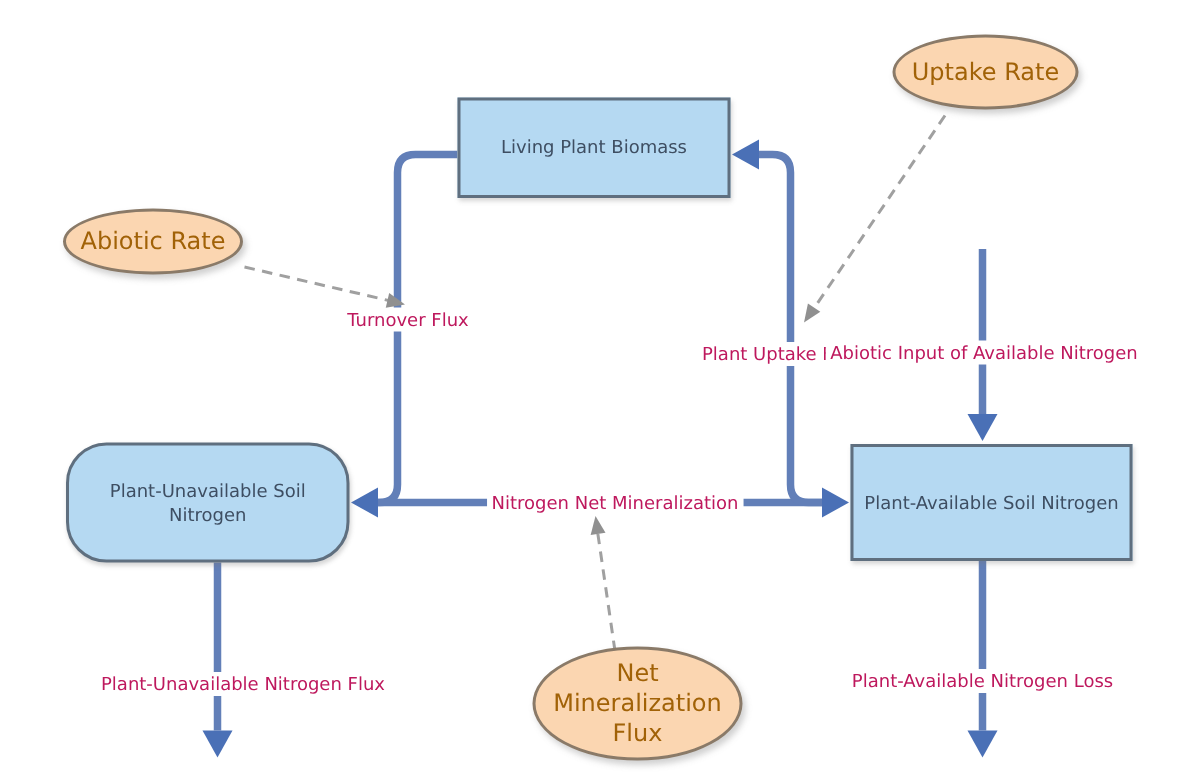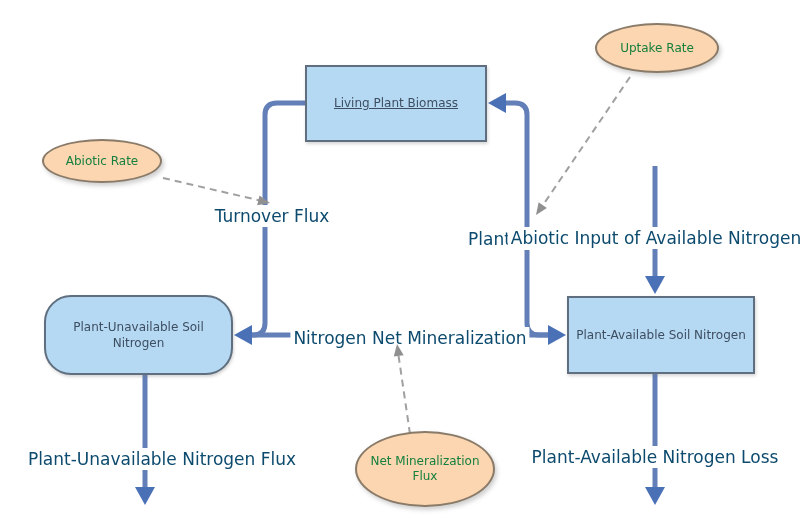--- a/index.html
+++ b/index.html
@@ -13,26 +13,26 @@
   .node {
     position:absolute; display:flex; align-items:center; justify-content:center;
     text-align:center; box-sizing:border-box;
   }
   .stock-box {
     background:#B5D9F2; border:2px solid #5F6F7F; color:#3E4E62;
     font-size:12px; line-height:1.35; z-index:4;
     box-shadow:1px 2px 3px rgba(120,120,120,0.30); padding:2px 4px;
   }
   .rate-ellipse {
-    background:#FBD6B1; border:2px solid #8A7A68; color:#15803d;
-    font-size:12px; line-height:1.25; border-radius:50%; z-index:4;
+    background:#FBD6B1; border:2px solid #8A7A68; color:#a16207;
+    font-size:16px; line-height:1.25; border-radius:50%; z-index:4;
     box-shadow:2px 3px 4px rgba(120,120,120,0.35); padding:2px 8px;
   }
   .flux-label {
-    position:absolute; background:#ffffff; color:#0c4a6e; font-size:17px;
+    position:absolute; background:#ffffff; color:#be185d; font-size:12px;
     white-space:nowrap; padding:1px 3px; z-index:2;
   }
   .flux-label.centered { transform:translateX(-50%); }
   .flux-label.top-layer { z-index:3; }
 </style>
 </head>
 <body>
 
 <div class="canvas">
 
@@ -74,21 +74,21 @@
       <path d="M 630 77 L 541 208"></path>
       <path d="M 410 434 L 398 352"></path>
     </g>
     <g fill="#909090" stroke="none">
       <path d="M0 0 L-12 5 L-12 -5 Z" transform="translate(270,203) rotate(13.1)"></path>
       <path d="M0 0 L-12 5 L-12 -5 Z" transform="translate(536,215) rotate(124.3)"></path>
       <path d="M0 0 L-12 5 L-12 -5 Z" transform="translate(397,344) rotate(-98.2)"></path>
     </g>
   </svg>
 
-  <div class="node stock-box" style="left:305px; top:65px; width:182px; height:77px;text-decoration:underline;">
+  <div class="node stock-box" style="left:305px; top:65px; width:182px; height:67px;">
     <span>Living Plant Biomass</span>
   </div>
   <div class="node stock-box" style="left:44px; top:295px; width:189px; height:80px;border-radius:27px;">
     <span>Plant-Unavailable Soil Nitrogen</span>
   </div>
   <div class="node stock-box" style="left:567px; top:296px; width:188px; height:78px; padding:18px 0;">
     <span>Plant-Available Soil Nitrogen</span>
   </div>
 
   <div class="node rate-ellipse" style="left:595px; top:23px; width:124px; height:50px;">

